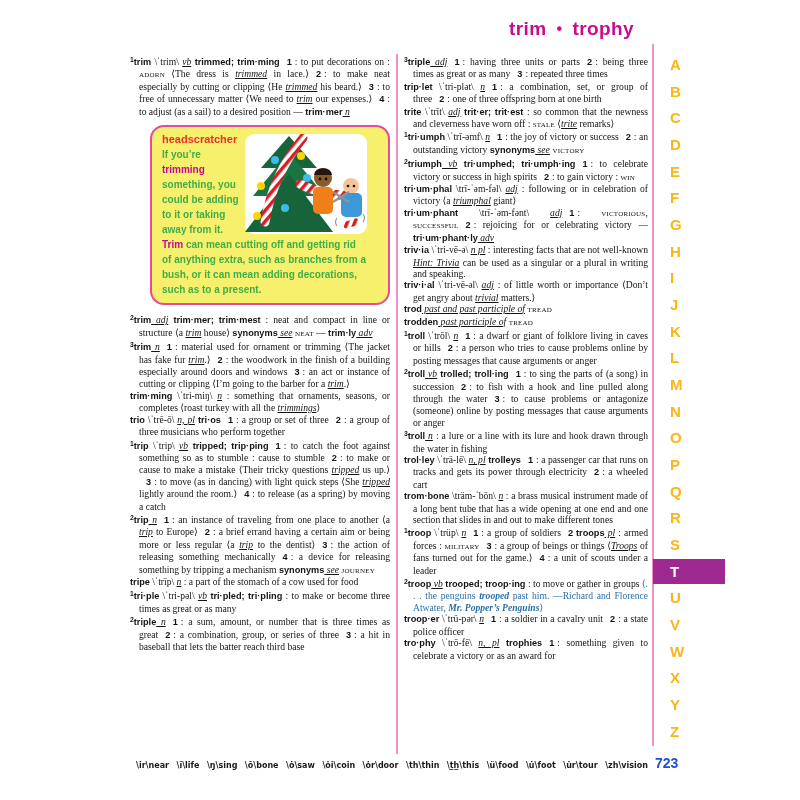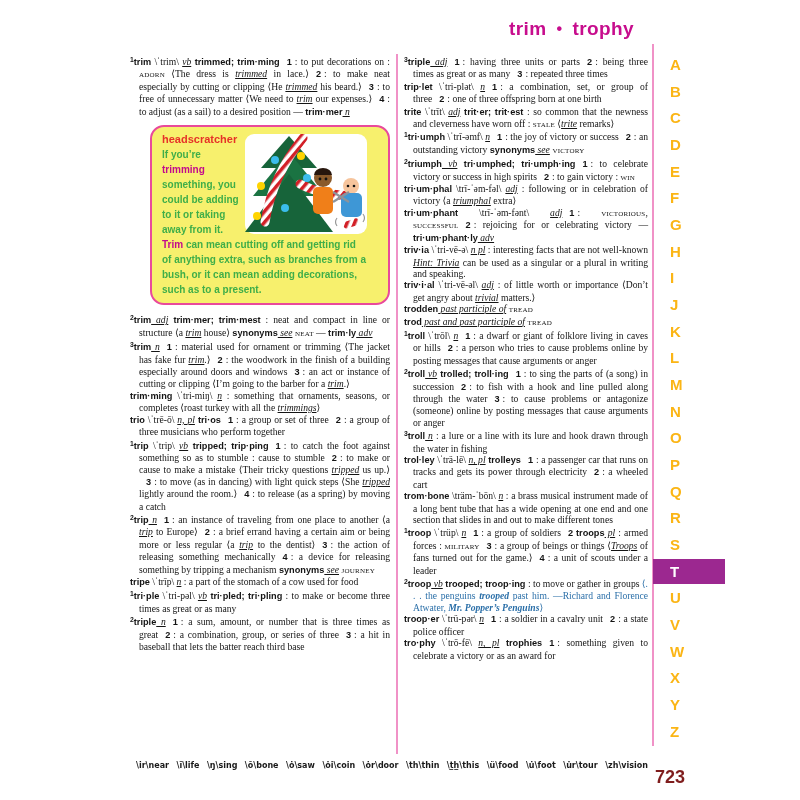--- a/index.html
+++ b/index.html
@@ -28,21 +28,21 @@
   #rule-mid{left:396px;top:54px;height:700px;}
   #rule-alpha{left:652px;top:44px;height:702px;}
   .alpha-rail{position:absolute;left:653px;top:52px;width:72px;height:692px;
               display:flex;flex-direction:column;justify-content:space-between;}
   .alpha{font-family:"Liberation Sans","DejaVu Sans",sans-serif;font-weight:bold;font-size:15px;
          color:var(--gold);padding-left:17px;height:25px;line-height:25px;}
   .alpha.active{background:var(--purple);color:#fff;}
   .pron{position:absolute;left:136px;top:761px;width:512px;display:flex;justify-content:space-between;
         font-family:"DejaVu Sans",sans-serif;font-size:8px;font-weight:bold;color:#1a1a1a;align-items:center;}
   .pagenum{position:absolute;left:655px;top:755px;font-family:"Liberation Sans","DejaVu Sans",sans-serif;
-           font-weight:bold;font-size:18px;color:#7f1d1d;margin-top:12px;}
+           font-weight:bold;font-size:14px;color:#1d4ed8;}
   .hs-box{border:2.5px solid var(--hsborder);background:var(--hsbg);border-radius:14px;
           padding:7px 21px 6px 10px;margin:7px 0 7px 20px;overflow:hidden;text-indent:0;text-align:left;}
   .hs-title{font-family:"Liberation Sans","DejaVu Sans",sans-serif;font-weight:bold;font-size:11px;
             color:var(--hsred);margin:0 0 2px 0;}
   .hs-text{font-family:"Liberation Sans","DejaVu Sans",sans-serif;font-weight:bold;font-size:10px;
            line-height:15px;color:var(--hsgreen);}
   .hs-text .seg-m{color:var(--magenta2);}
   .hs-illo{float:right;margin:0 0 2px 6px;}
 </style>
 </head>
@@ -115,26 +115,26 @@
       <p class="entry"><span class="seg-sup">1</span><span class="seg-b">tri·ple</span><span> \ˈtri-pəl\ </span><span class="seg-i">vb</span><span class="seg-b"> tri·pled; tri·pling</span><span> : to make or become three times as great or as many</span></p>
       <p class="entry"><span class="seg-sup">2</span><span class="seg-b">triple</span><span class="seg-i"> n</span><span class="seg-num">1</span><span>: a sum, amount, or number that is three times as great</span><span class="seg-num">2</span><span>: a combination, group, or series of three</span><span class="seg-num">3</span><span>: a hit in baseball that lets the batter reach third base</span></p>
     </div>
 
   <div class="col" id="col-right">
       <p class="entry"><span class="seg-sup">3</span><span class="seg-b">triple</span><span class="seg-i"> adj</span><span class="seg-num">1</span><span>: having three units or parts</span><span class="seg-num">2</span><span>: being three times as great or as many</span><span class="seg-num">3</span><span>: repeated three times</span></p>
       <p class="entry"><span class="seg-b">trip·let</span><span> \ˈtri-plət\ </span><span class="seg-i">n</span><span class="seg-num">1</span><span>: a combination, set, or group of three</span><span class="seg-num">2</span><span>: one of three offspring born at one birth</span></p>
       <p class="entry"><span class="seg-b">trite</span><span> \ˈtrīt\ </span><span class="seg-i">adj</span><span class="seg-b"> trit·er; trit·est</span><span> : so common that the newness and cleverness have worn off : </span><span class="seg-sc">stale</span><span> ⟨</span><span class="seg-i">trite</span><span> remarks⟩</span></p>
       <p class="entry"><span class="seg-sup">1</span><span class="seg-b">tri·umph</span><span> \ˈtrī-əmf\ </span><span class="seg-i">n</span><span class="seg-num">1</span><span>: the joy of victory or success</span><span class="seg-num">2</span><span>: an outstanding victory </span><span class="seg-b">synonyms</span><span class="seg-i"> see</span><span class="seg-sc"> victory</span></p>
       <p class="entry"><span class="seg-sup">2</span><span class="seg-b">triumph</span><span class="seg-i"> vb</span><span class="seg-b"> tri·umphed; tri·umph·ing</span><span class="seg-num">1</span><span>: to celebrate victory or success in high spirits</span><span class="seg-num">2</span><span>: to gain victory : </span><span class="seg-sc">win</span></p>
-      <p class="entry"><span class="seg-b">tri·um·phal</span><span> \trī-ˈəm-fəl\ </span><span class="seg-i">adj</span><span> : following or in celebration of victory ⟨a </span><span class="seg-i">triumphal</span><span> extra⟩</span></p>
+      <p class="entry"><span class="seg-b">tri·um·phal</span><span> \trī-ˈəm-fəl\ </span><span class="seg-i">adj</span><span> : following or in celebration of victory ⟨a </span><span class="seg-i">triumphal</span><span> giant⟩</span></p>
       <p class="entry"><span class="seg-b">tri·um·phant</span><span> \trī-ˈəm-fənt\ </span><span class="seg-i">adj</span><span class="seg-num">1</span><span>: </span><span class="seg-sc">victorious, successful</span><span class="seg-num">2</span><span>: rejoicing for or celebrating victory — </span><span class="seg-b">tri·um·phant·ly</span><span class="seg-i"> adv</span></p>
       <p class="entry"><span class="seg-b">triv·ia</span><span> \ˈtri-vē-ə\ </span><span class="seg-i">n pl</span><span> : interesting facts that are not well-known </span><span class="seg-i">Hint: Trivia</span><span> can be used as a singular or a plural in writing and speaking.</span></p>
       <p class="entry"><span class="seg-b">triv·i·al</span><span> \ˈtri-vē-əl\ </span><span class="seg-i">adj</span><span> : of little worth or importance ⟨Don’t get angry about </span><span class="seg-i">trivial</span><span> matters.⟩</span></p>
+      <p class="entry"><span class="seg-b">trod</span><span class="seg-i"> past and past participle of</span><span class="seg-sc"> tread</span></p>
       <p class="entry"><span class="seg-b">trodden</span><span class="seg-i"> past participle of</span><span class="seg-sc"> tread</span></p>
-      <p class="entry"><span class="seg-b">trod</span><span class="seg-i"> past and past participle of</span><span class="seg-sc"> tread</span></p>
       <p class="entry"><span class="seg-sup">1</span><span class="seg-b">troll</span><span> \ˈtrōl\ </span><span class="seg-i">n</span><span class="seg-num">1</span><span>: a dwarf or giant of folklore living in caves or hills</span><span class="seg-num">2</span><span>: a person who tries to cause problems online by posting messages that cause arguments or anger</span></p>
       <p class="entry"><span class="seg-sup">2</span><span class="seg-b">troll</span><span class="seg-i"> vb</span><span class="seg-b"> trolled; troll·ing</span><span class="seg-num">1</span><span>: to sing the parts of (a song) in succession</span><span class="seg-num">2</span><span>: to fish with a hook and line pulled along through the water</span><span class="seg-num">3</span><span>: to cause problems or antagonize (someone) online by posting messages that cause arguments or anger</span></p>
       <p class="entry"><span class="seg-sup">3</span><span class="seg-b">troll</span><span class="seg-i"> n</span><span> : a lure or a line with its lure and hook drawn through the water in fishing</span></p>
       <p class="entry"><span class="seg-b">trol·ley</span><span> \ˈträ-lē\ </span><span class="seg-i">n, pl</span><span class="seg-b"> trolleys</span><span class="seg-num">1</span><span>: a passenger car that runs on tracks and gets its power through electricity</span><span class="seg-num">2</span><span>: a wheeled cart</span></p>
       <p class="entry"><span class="seg-b">trom·bone</span><span> \träm-ˈbōn\ </span><span class="seg-i">n</span><span> : a brass musical instrument made of a long bent tube that has a wide opening at one end and one section that slides in and out to make different tones</span></p>
       <p class="entry"><span class="seg-sup">1</span><span class="seg-b">troop</span><span> \ˈtrüp\ </span><span class="seg-i">n</span><span class="seg-num">1</span><span>: a group of soldiers</span><span class="seg-num">2</span><span class="seg-b">troops</span><span class="seg-i"> pl</span><span> : armed forces : </span><span class="seg-sc">military</span><span class="seg-num">3</span><span>: a group of beings or things ⟨</span><span class="seg-i">Troops</span><span> of fans turned out for the game.⟩</span><span class="seg-num">4</span><span>: a unit of scouts under a leader</span></p>
       <p class="entry"><span class="seg-sup">2</span><span class="seg-b">troop</span><span class="seg-i"> vb</span><span class="seg-b"> trooped; troop·ing</span><span> : to move or gather in groups </span><span class="seg-bl">⟨. . . the penguins </span><span class="seg-bli">trooped</span><span class="seg-bl"> past him. —Richard and Florence Atwater, </span><span class="seg-bli">Mr. Popper’s Penguins</span><span class="seg-bl">⟩</span></p>
       <p class="entry"><span class="seg-b">troop·er</span><span> \ˈtrü-pər\ </span><span class="seg-i">n</span><span class="seg-num">1</span><span>: a soldier in a cavalry unit</span><span class="seg-num">2</span><span>: a state police officer</span></p>
       <p class="entry"><span class="seg-b">tro·phy</span><span> \ˈtrō-fē\ </span><span class="seg-i">n, pl</span><span class="seg-b"> trophies</span><span class="seg-num">1</span><span>: something given to celebrate a victory or as an award for</span></p>
     </div>

